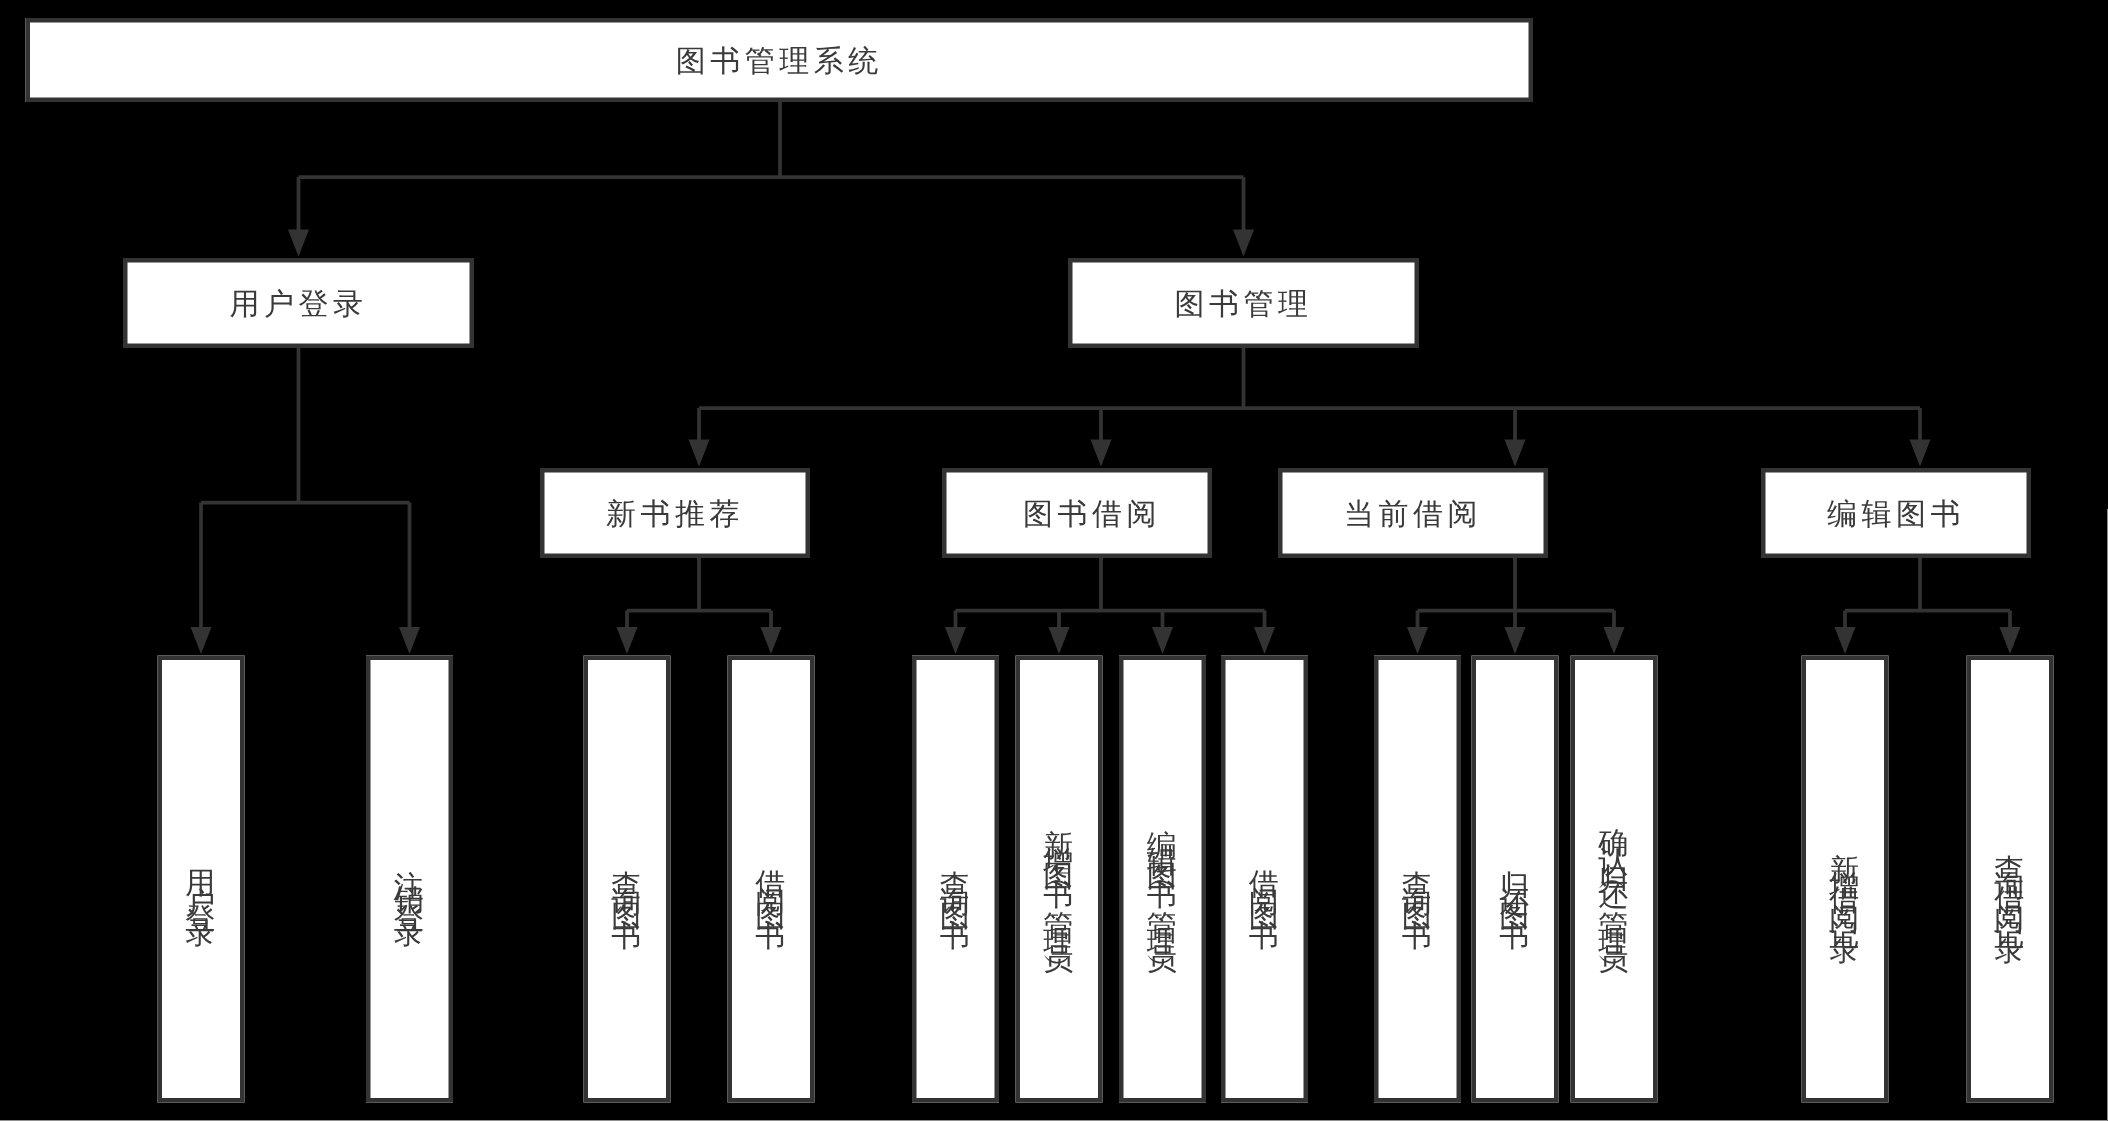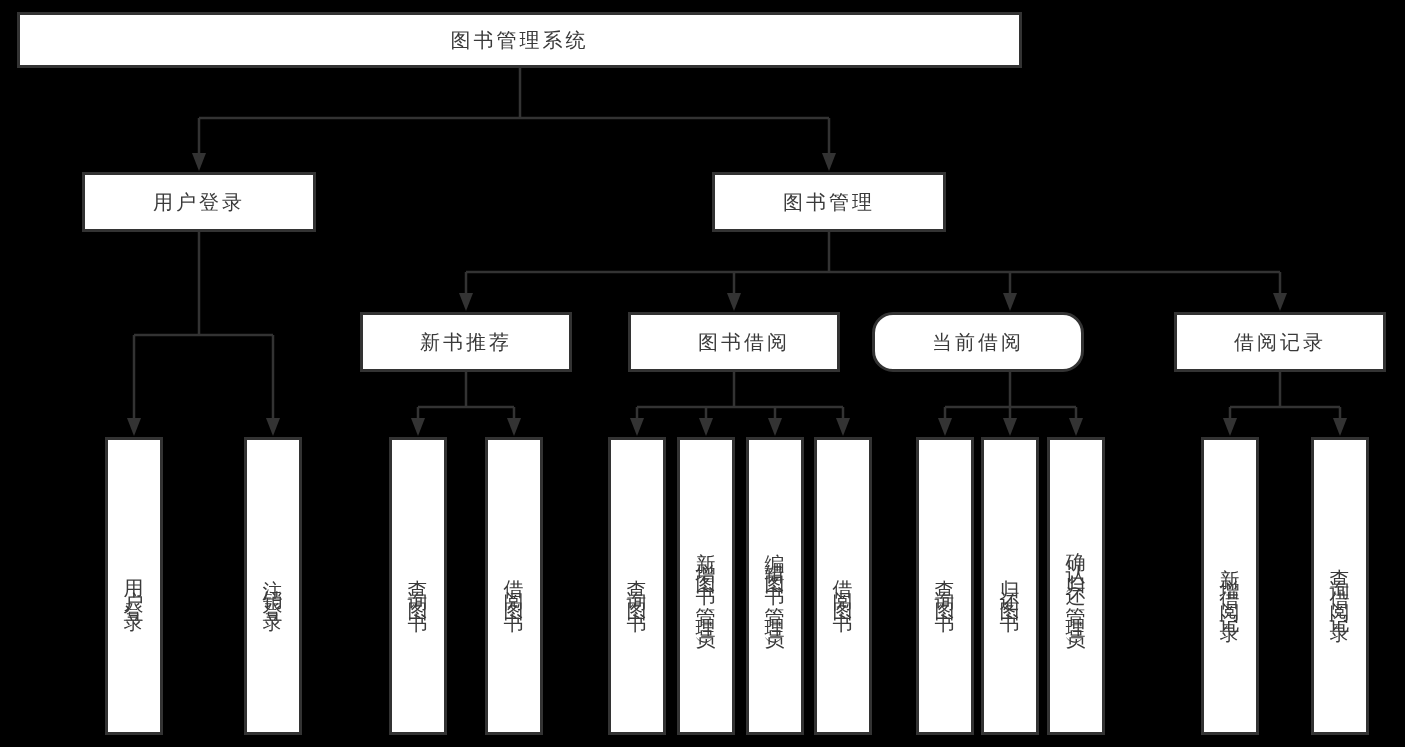--- a/index.html
+++ b/index.html
@@ -27,21 +27,21 @@
     font-size:20px;
   }
   .v-text {
     writing-mode:vertical-rl;
     text-orientation:mixed;
     letter-spacing:11px;
     line-height:1;
   }
   .root  { left:17px;  top:12px;  width:1005px; height:56px; }
   .lvl2  { top:172px; width:234px; height:60px; }
-  .lvl3  { top:312px; width:212px; height:60px; }
+  .lvl3  { top:312px; width:180px; height:60px; }
   #watermark {
     position:absolute;
     left:1163px; top:711px;
     font-size:21px;
     color:#b3b3b3;
     letter-spacing:1px;
     text-shadow:1px 1px 0 #ffffff;
     white-space:nowrap;
     z-index:5;
   }
@@ -93,25 +93,25 @@
   <div class="box h-box lvl2" style="left:712px;">
     <span>图书管理</span>
   </div>
 
   <div class="box h-box lvl3" style="left:360px;">
     <span>新书推荐</span>
   </div>
   <div class="box h-box lvl3" style="left:628px;padding-left:20px;">
     <span>图书借阅</span>
   </div>
-  <div class="box h-box lvl3" style="left:872px;border-radius:21px;">
+  <div class="box h-box lvl3" style="left:852px;">
     <span>当前借阅</span>
   </div>
   <div class="box h-box lvl3" style="left:1174px;">
-    <span>借阅记录</span>
+    <span>编辑图书</span>
   </div>
 
   <div class="box v-box" style="left:105px;">
     <span class="v-text">用户登录</span>
   </div>
   <div class="box v-box" style="left:244px;">
     <span class="v-text">注销登录</span>
   </div>
 
   <div class="box v-box" style="left:389px;">

